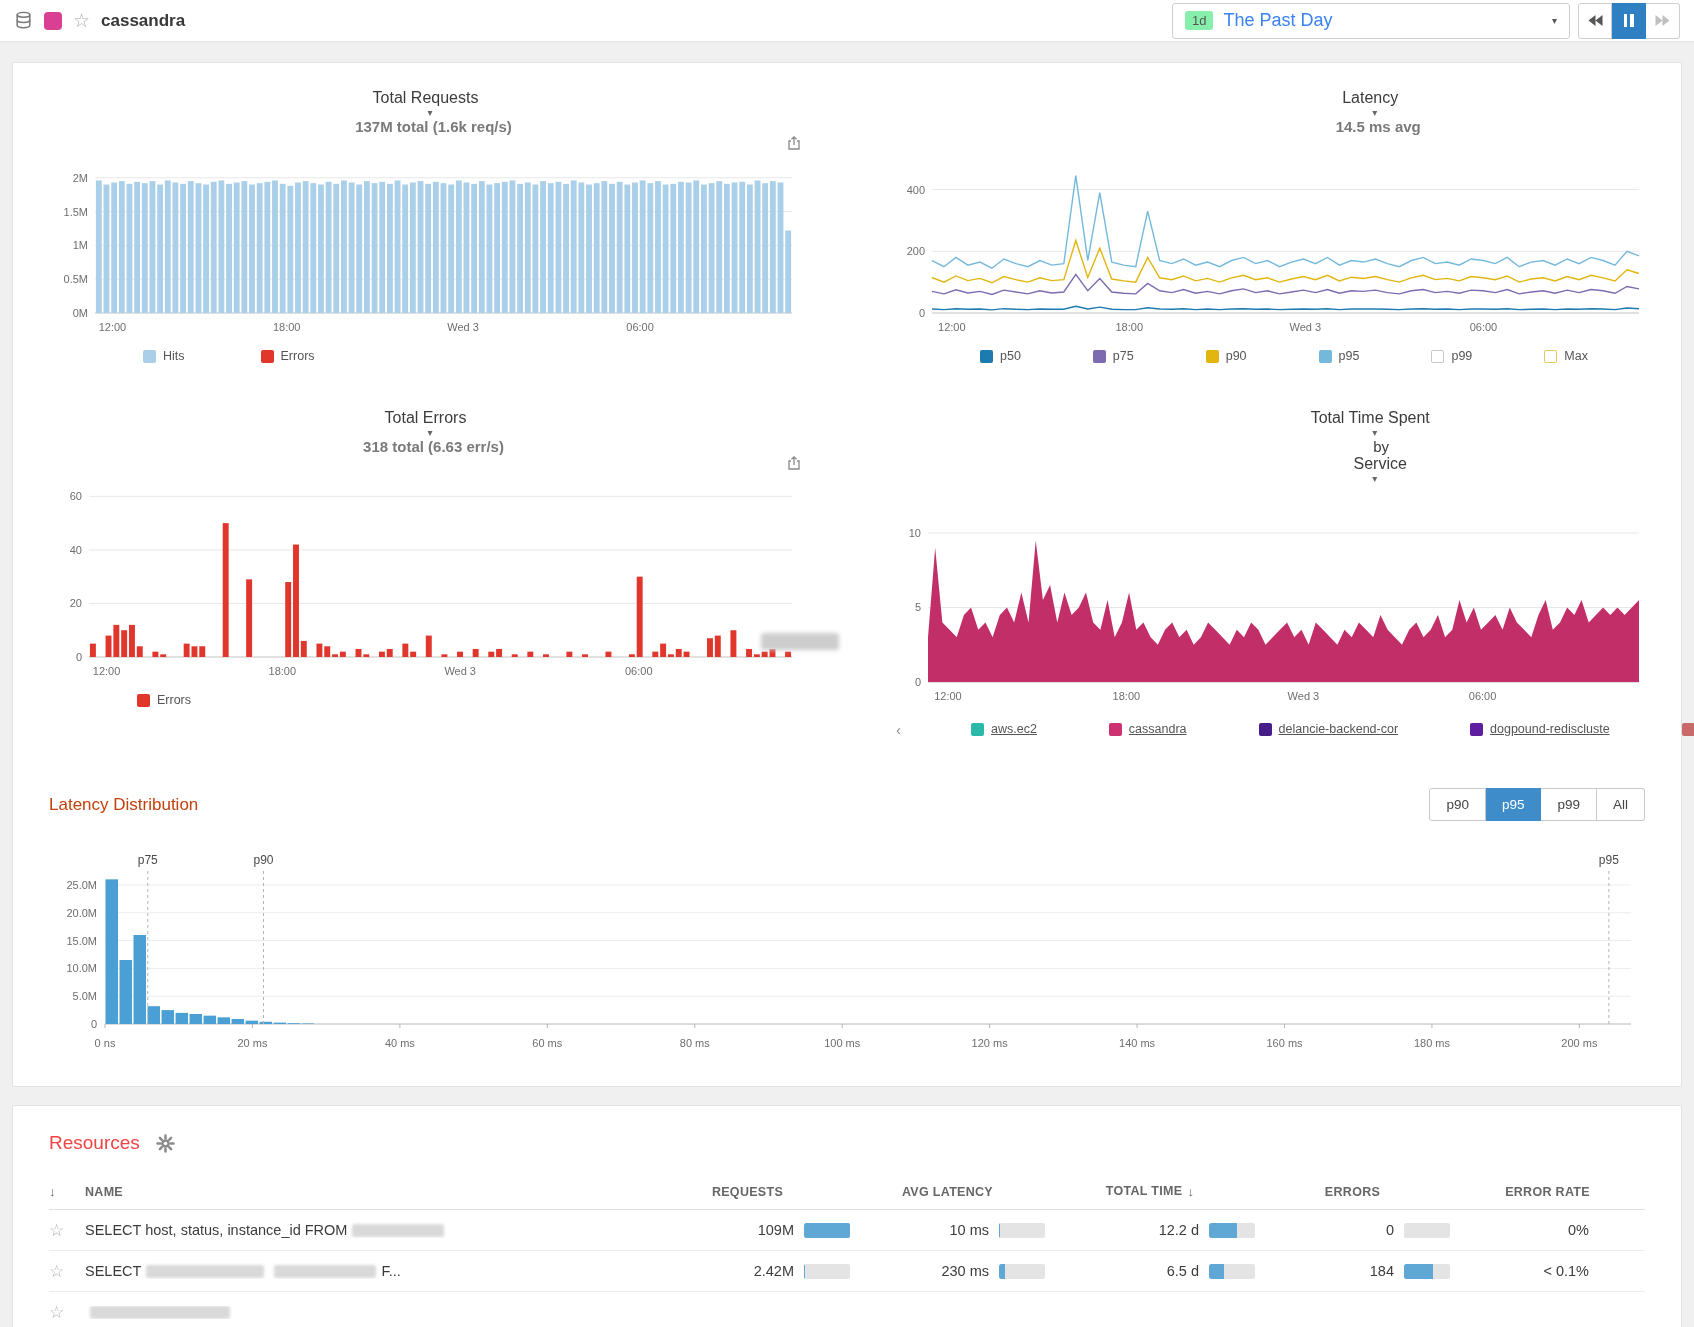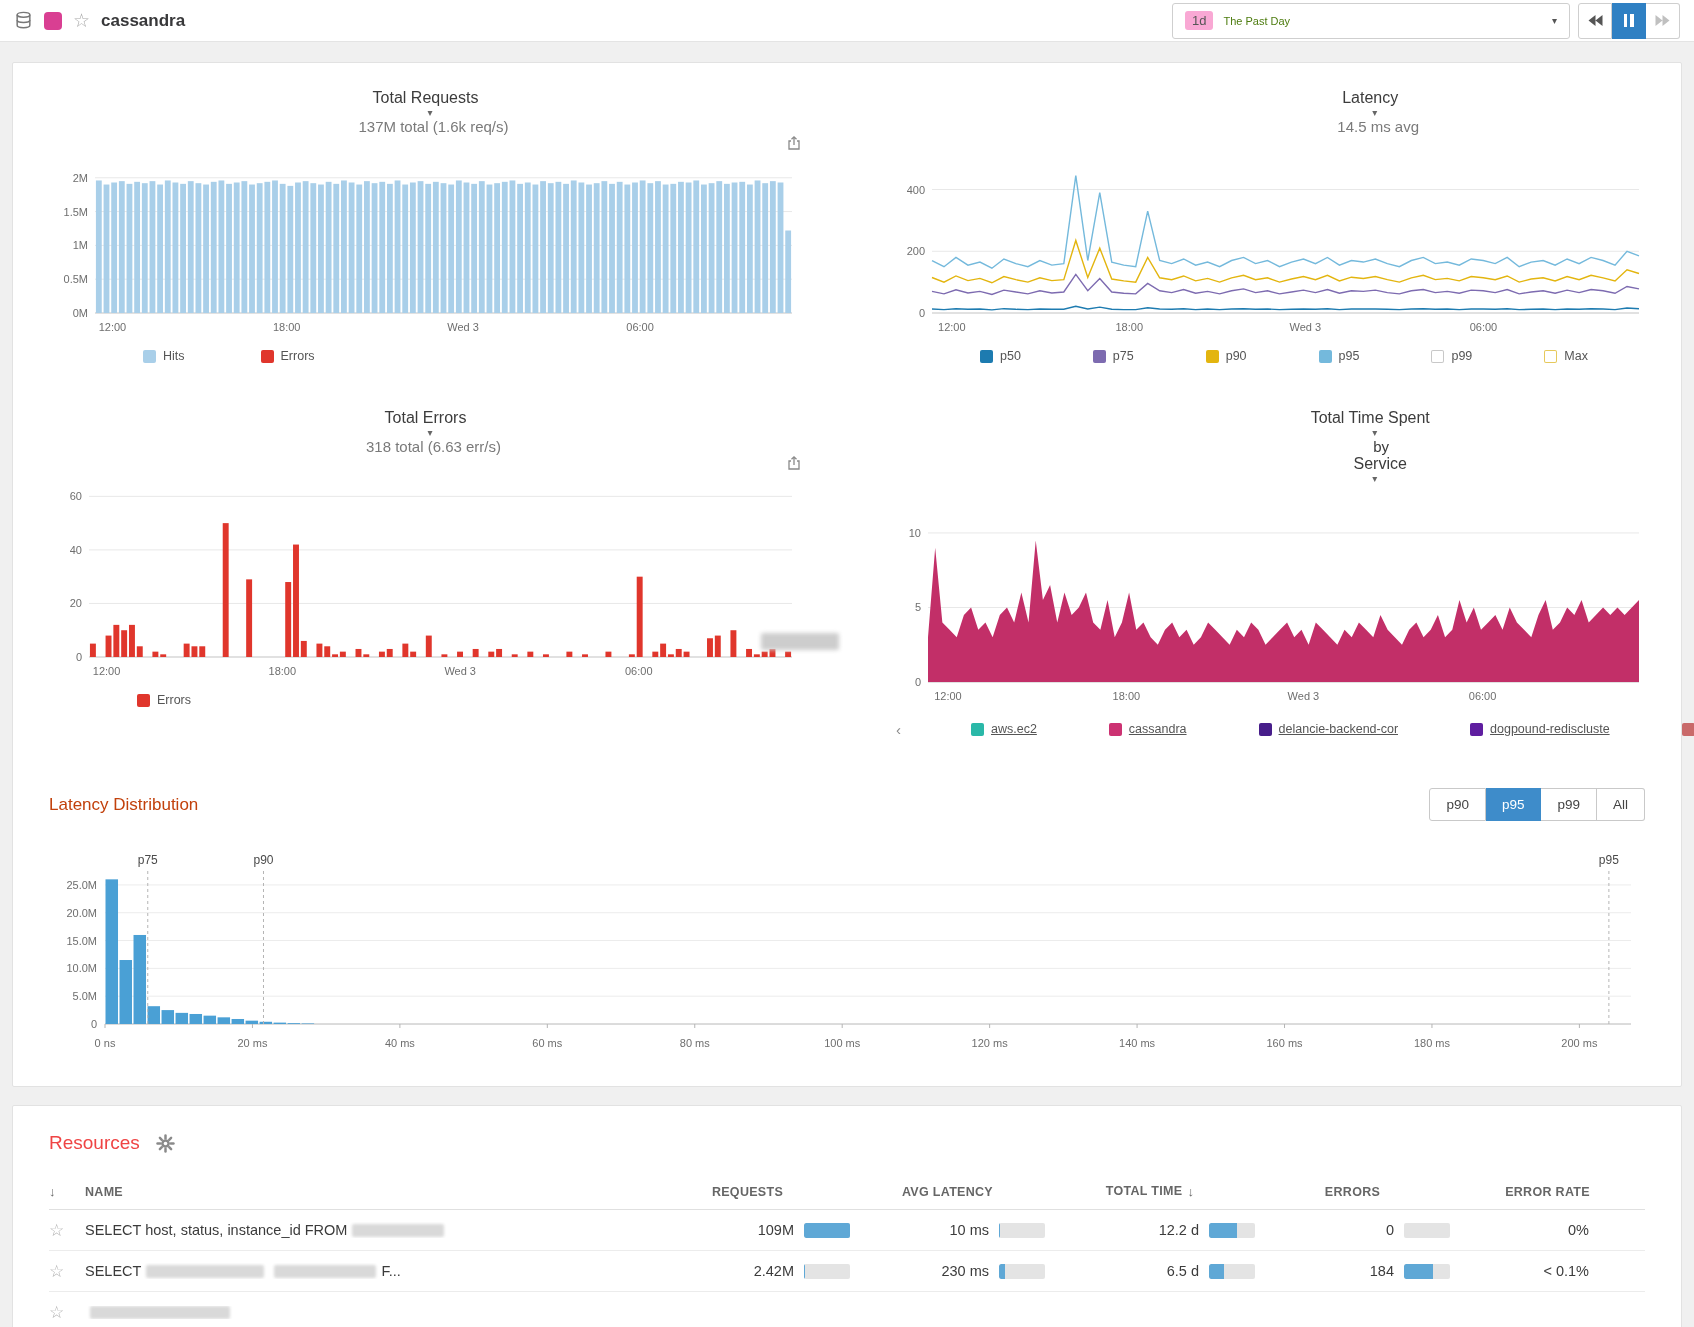--- a/index.html
+++ b/index.html
@@ -9,42 +9,42 @@
   
   .topbar { height:42px; background:#fff; border-bottom:1px solid #e4e4e4;
     display:flex; align-items:center; padding:0 14px; }
   .tb-left { display:flex; align-items:center; gap:11px; }
   .service-swatch { width:18px; height:18px; border-radius:4px; background:#d93f92; display:inline-block; }
   .tb-star { font-size:19px; color:#a9a9a9; line-height:1; }
   .tb-title { font-size:17px; font-weight:bold; color:#38383a; margin:0; }
   .tb-right { margin-left:auto; display:flex; align-items:center; }
   .time-select { width:398px; height:36px; border:1px solid #cfcfcf; border-radius:3px;
     background:#fff; display:flex; align-items:center; padding:0 12px; gap:10px; cursor:pointer; }
-  .time-badge { background:#f9a8d4; color:#555; border-radius:3px; padding:2px 7px; font-size:13px; }
-  .time-label { font-size:11px; color:#4d7c0f; }
+  .time-badge { background:#86efac; color:#555; border-radius:3px; padding:2px 7px; font-size:13px; }
+  .time-label { font-size:18px; color:#3b82f6; }
   .time-caret { margin-left:auto; font-size:10px; color:#555; }
   .tbtn { width:34px; height:36px; border:1px solid #cfcfcf; background:#fff;
     display:flex; align-items:center; justify-content:center; cursor:pointer; padding:0; }
   .tbtn.first { border-radius:3px 0 0 3px; margin-left:8px; }
   .tbtn.last { border-radius:0 3px 3px 0; }
   .tbtn + .tbtn { border-left:none; }
   .tbtn.pause { background:#2f80c3; border-color:#2f80c3; }
   .pause-bars { display:flex; gap:3px; }
   .pause-bars span { width:3.5px; height:13px; background:#fff; display:block; }
 
   
   .page { padding:0 12px; }
   .card { background:#fff; border:1px solid #e2e2e2; border-radius:2px; }
   .main-card { margin-top:20px; padding:26px 36px 34px; position:relative; }
   .grid2 { display:grid; grid-template-columns:1fr 1fr; column-gap:90px; row-gap:46px; }
 
   .panel-head { display:flex; align-items:center; margin-bottom:14px;flex-direction:column; }
   .panel-title { font-size:16px; color:#3c3c3c; }
   .caret { font-size:10px; color:#666; margin-left:9px; }
-  .panel-sub { font-size:15px; color:#7a7a7a; margin-left:16px; }
+  .panel-sub { font-size:15px; color:#7a7a7a; margin-left:16px;font-weight:bold; }
   .by-label { font-size:15px; color:#3c3c3c; margin-left:22px; }
   .facet-label { font-size:16px; color:#3c3c3c; margin-left:20px; }
   .export { margin-left:auto; cursor:pointer; display:flex; align-items:center; }
 
   .chart { width:100%; position:relative; }
   #chart-requests, #chart-latency { height:172px; }
   #chart-errors { height:196px; }
   #chart-timespent { height:192px; margin-top:12px; }
   #chart-dist { height:205px; }
   svg .tick { font-size:11px; fill:#6e6e6e; font-family:"Liberation Sans",sans-serif; }

